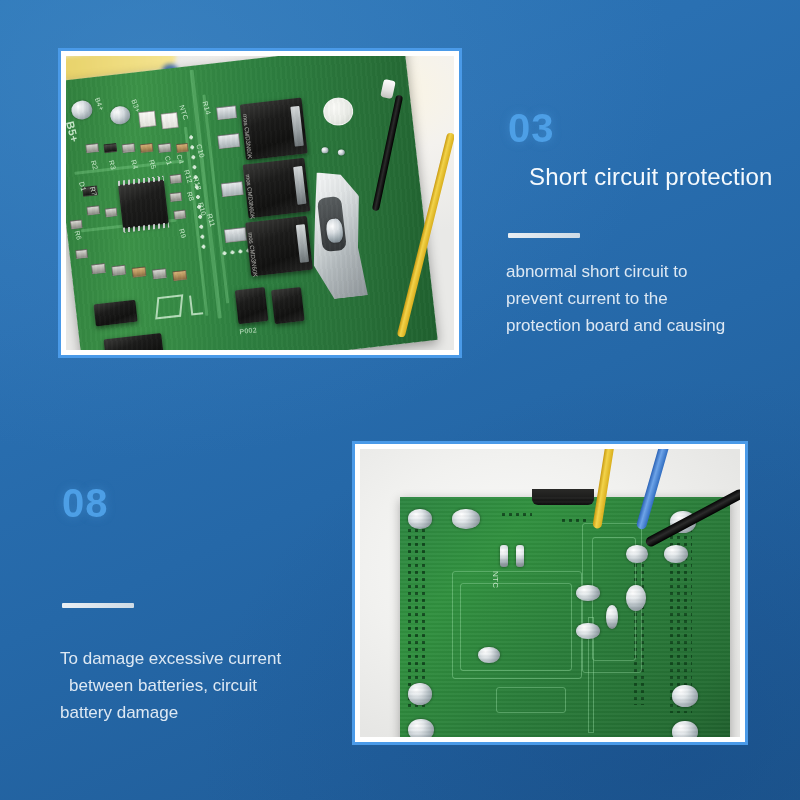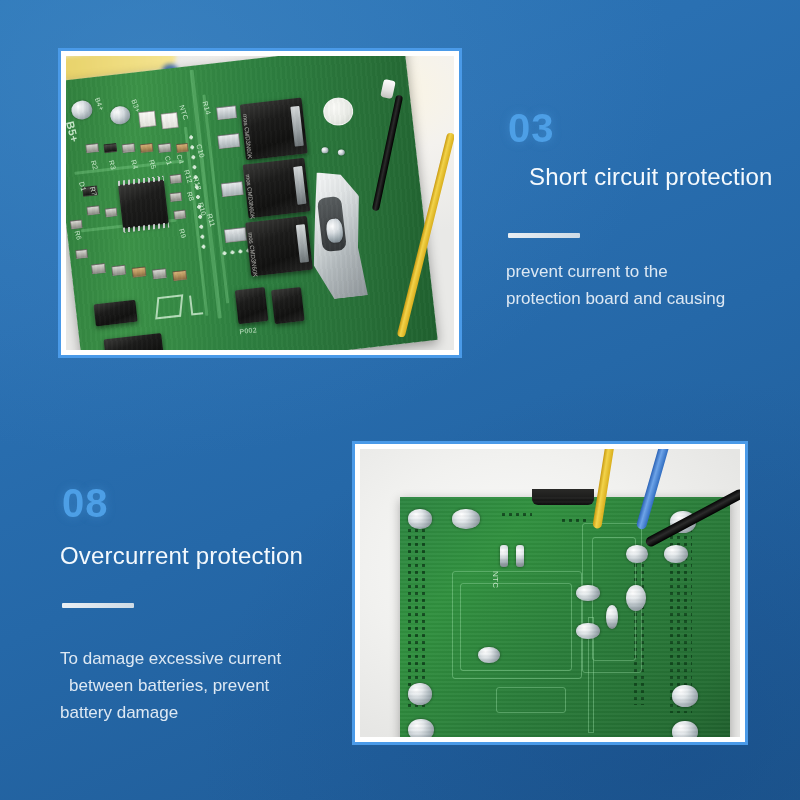--- a/index.html
+++ b/index.html
@@ -355,30 +355,30 @@
       <div class="wire wire-black" style="left:318px;top:38px;width:7px;height:118px;transform:rotate(12deg);"></div>
       <div class="wire-tip" style="left:316px;top:24px;width:12px;height:18px;transform:rotate(12deg);"></div>
       <div class="wire wire-yellow" style="left:356px;top:74px;width:8px;height:210px;transform:rotate(14deg);"></div>
     </div>
   </div>
 
   <div class="num" id="num-03">03</div>
   <div class="heading" id="heading-03">Short circuit protection</div>
   <div class="divider" id="divider-03"></div>
   <div class="body" id="body-03">
+    <span class="ln">abnormal short circuit to</span>
     <span class="ln">prevent current to the</span>
     <span class="ln">protection board and causing</span>
   </div>
 
   <div class="num" id="num-04">08</div>
-  <div class="heading" id="heading-04">Overcurrent protection</div>
   <div class="divider" id="divider-04"></div>
   <div class="body" id="body-04">
     <span class="ln">To damage excessive current</span>
-    <span class="ln indent">between batteries, prevent</span>
+    <span class="ln indent">between batteries, circuit</span>
     <span class="ln">battery damage</span>
   </div>
 
   <div class="photo-frame" id="frame-bottom">
     <div class="photo-inner">
       <div class="pcb-bg-bottom"></div>
 
       <div class="board-back">
 
         <div class="vias" style="left:6px;top:30px;width:22px;height:180px;"></div>

